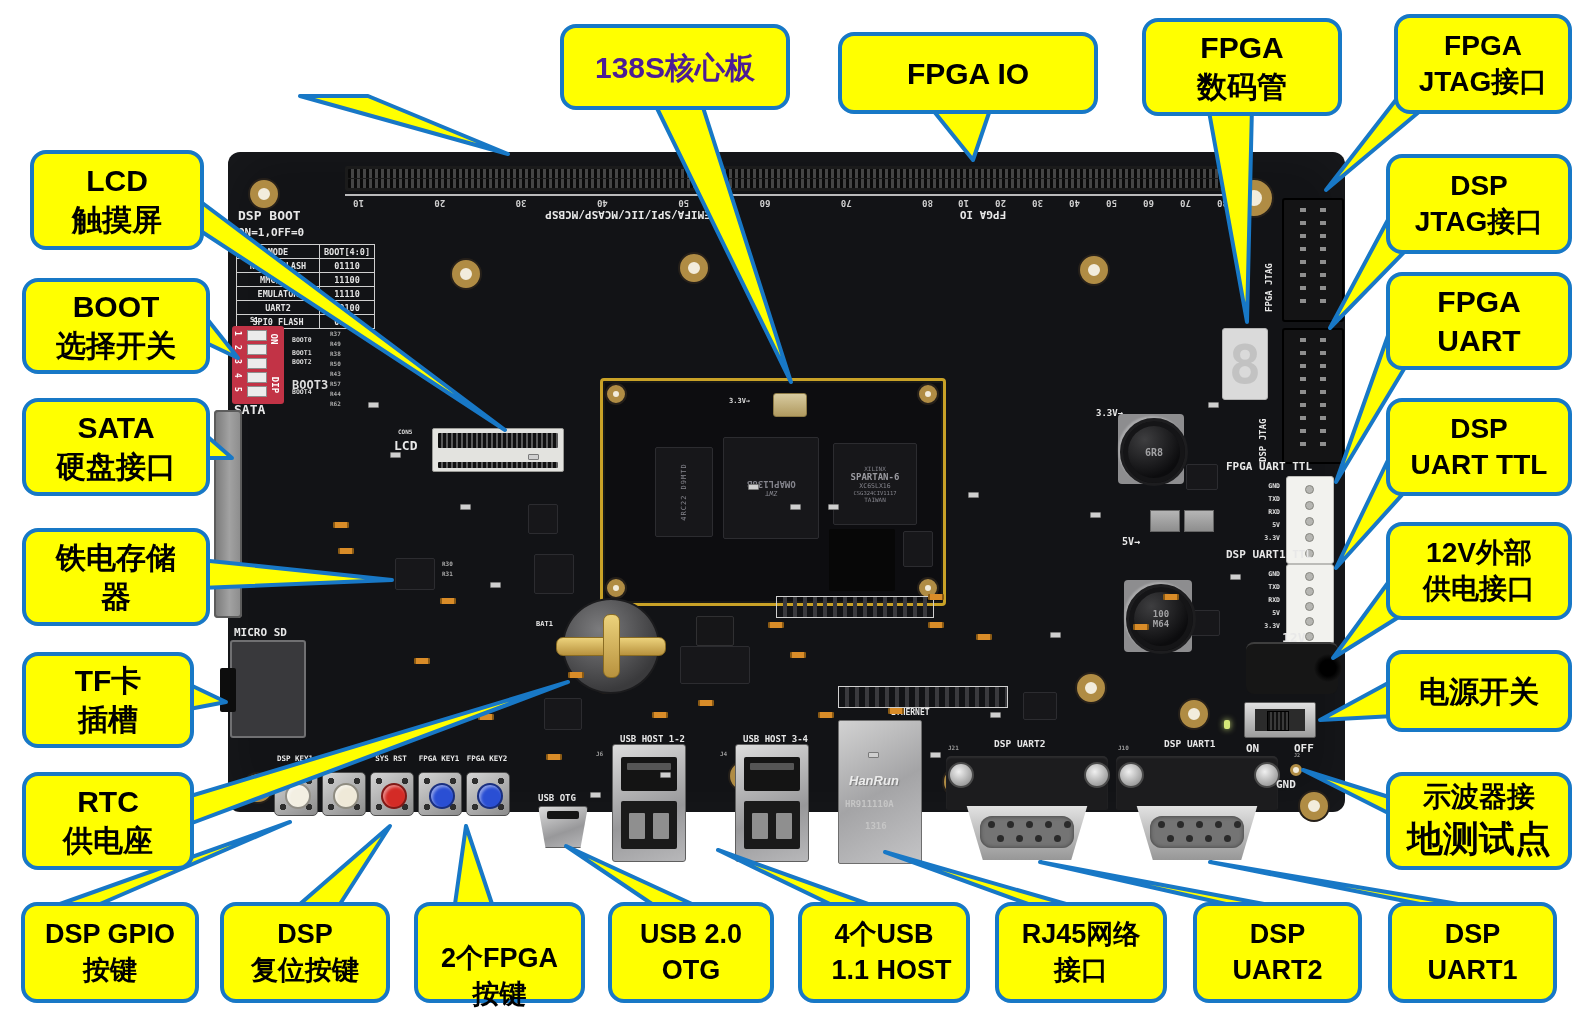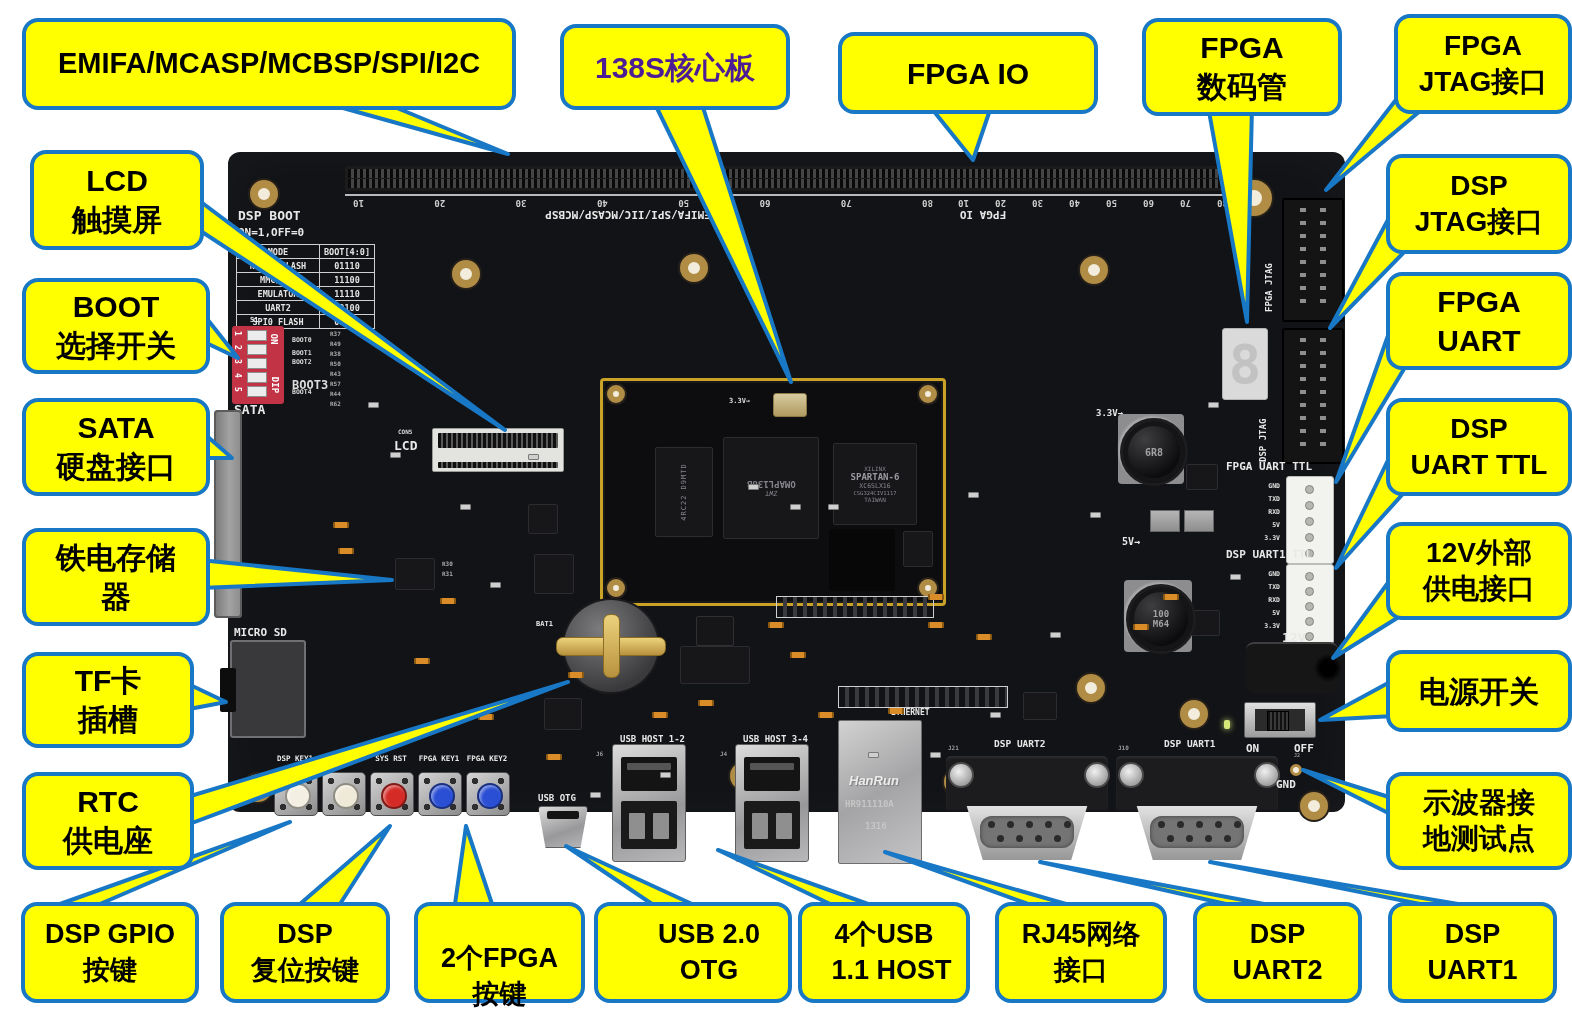--- a/index.html
+++ b/index.html
@@ -526,23 +526,20 @@
     <polygon points="60,904 100,904 290,822"></polygon>
     <polygon points="300,904 340,904 390,826"></polygon>
     <polygon points="455,904 492,904 466,826"></polygon>
     <polygon points="652,904 692,904 566,846"></polygon>
     <polygon points="830,904 868,904 718,850"></polygon>
     <polygon points="1028,904 1066,904 885,852"></polygon>
     <polygon points="1226,904 1264,904 1040,862"></polygon>
     <polygon points="1420,904 1458,904 1210,862"></polygon>
   </svg>
 
-  <div class="co" style="left:22px;top:18px;width:486px;height:84px;">
-    <span class="t" style="font-size:29px;">EMIFA/MCASP/MCBSP/SPI/I2C</span>
-  </div>
   <div class="co red" style="left:560px;top:24px;width:222px;height:78px;">
     <span class="t">138S核心板</span>
   </div>
   <div class="co" style="left:838px;top:32px;width:252px;height:74px;">
     <span class="t">FPGA IO</span>
   </div>
   <div class="co" style="left:1142px;top:18px;width:192px;height:90px;">
     <span class="t">FPGA</span>
     <span class="t">数码管</span>
   </div>
@@ -564,21 +561,21 @@
   </div>
   <div class="co" style="left:1386px;top:522px;width:178px;height:90px;">
     <span class="t" style="font-size:28px;">12V外部</span>
     <span class="t" style="font-size:28px;">供电接口</span>
   </div>
   <div class="co" style="left:1386px;top:650px;width:178px;height:74px;">
     <span class="t">电源开关</span>
   </div>
   <div class="co" style="left:1386px;top:772px;width:178px;height:90px;">
     <span class="t" style="font-size:28px;">示波器接</span>
-    <span class="t" style="font-size:28px;">地测试点</span>
+    <span class="t" style="font-size:36px;">地测试点</span>
   </div>
   <div class="co" style="left:30px;top:150px;width:166px;height:92px;">
     <span class="t">LCD</span>
     <span class="t">触摸屏</span>
   </div>
   <div class="co" style="left:22px;top:278px;width:180px;height:88px;">
     <span class="t">BOOT</span>
     <span class="t">选择开关</span>
   </div>
   <div class="co" style="left:22px;top:398px;width:180px;height:90px;">
@@ -602,21 +599,21 @@
     <span class="t" style="font-size:27px;">按键</span>
   </div>
   <div class="co" style="left:220px;top:902px;width:162px;height:93px;">
     <span class="t" style="font-size:27px;">DSP</span>
     <span class="t" style="font-size:27px;">复位按键</span>
   </div>
   <div class="co" style="left:414px;top:902px;width:163px;height:93px;">
     <span class="t" style="font-size:27px;margin-top:48px;">2个FPGA</span>
     <span class="t" style="font-size:27px;">按键</span>
   </div>
-  <div class="co" style="left:594px;top:902px;width:158px;height:93px;padding-left:32px;">
+  <div class="co" style="left:608px;top:902px;width:158px;height:93px;">
     <span class="t" style="font-size:27px;">USB 2.0</span>
     <span class="t" style="font-size:27px;">OTG</span>
   </div>
   <div class="co" style="left:798px;top:902px;width:164px;height:93px;">
     <span class="t" style="font-size:27px;">4个USB</span>
     <span class="t" style="font-size:27px;margin-left:15px;">1.1 HOST</span>
   </div>
   <div class="co" style="left:995px;top:902px;width:164px;height:93px;">
     <span class="t" style="font-size:27px;">RJ45网络</span>
     <span class="t" style="font-size:27px;">接口</span>

